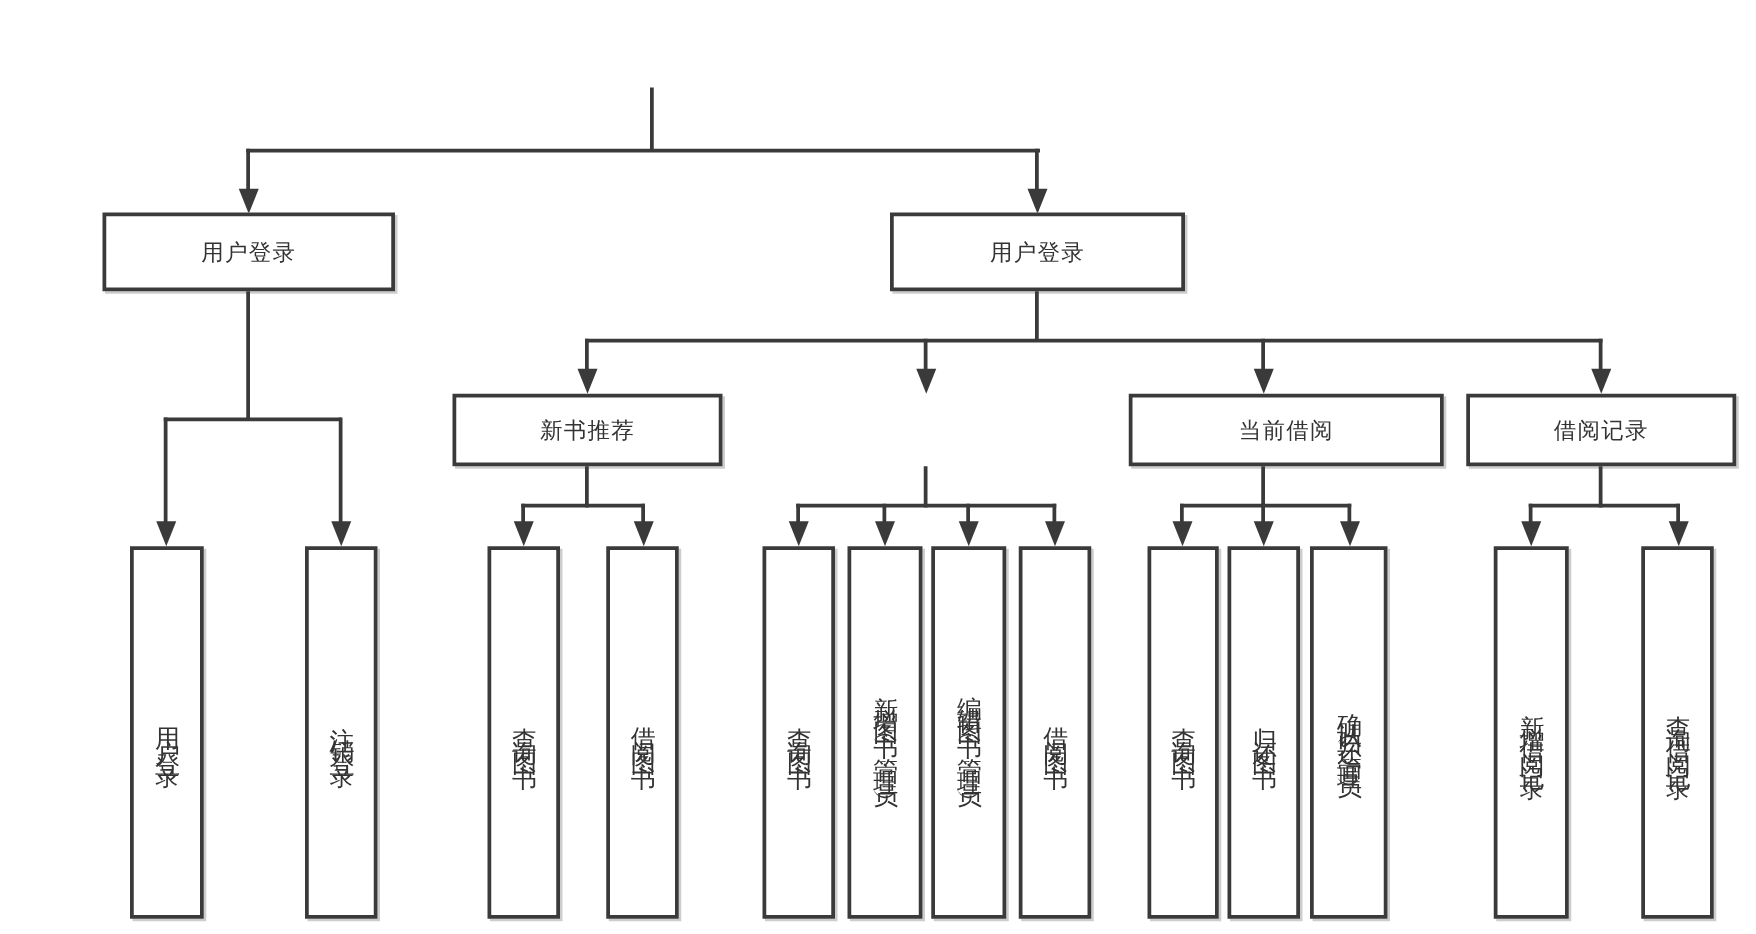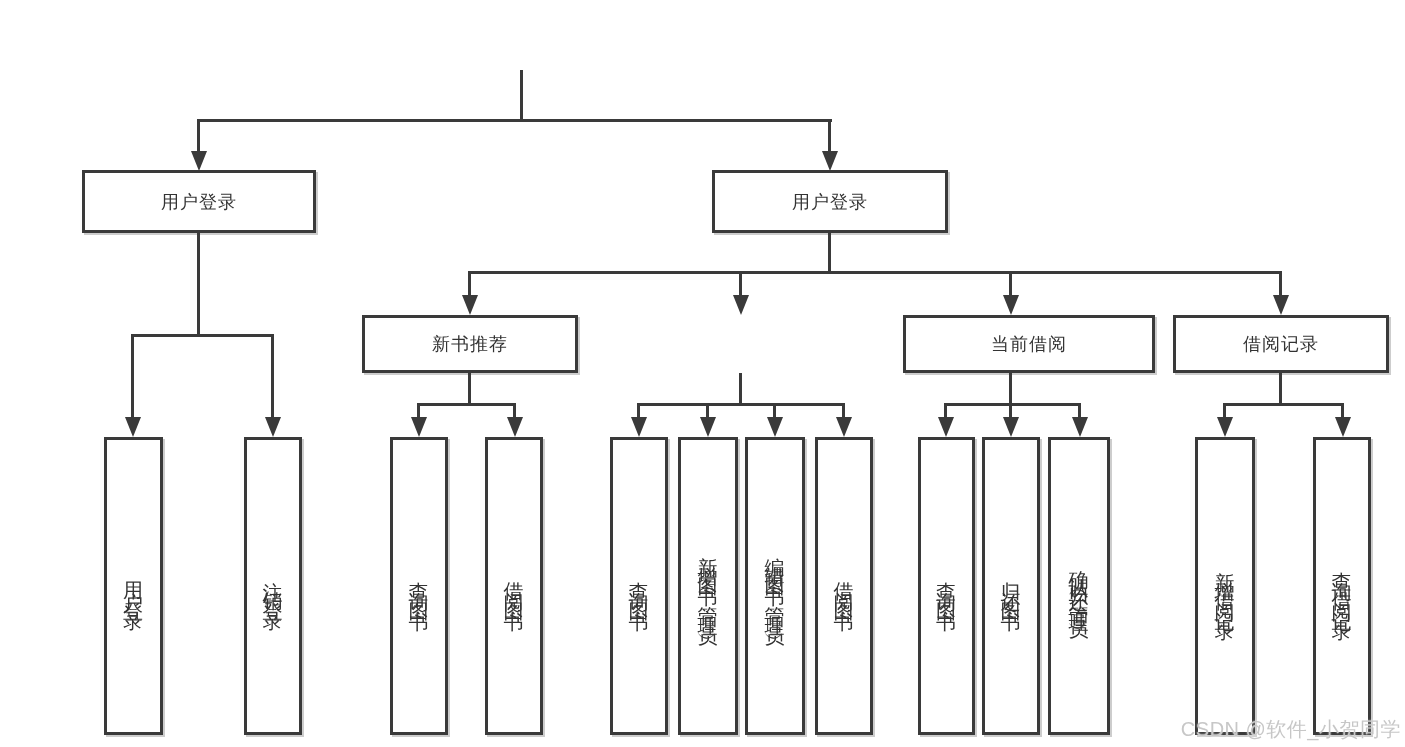--- a/index.html
+++ b/index.html
@@ -152,15 +152,14 @@
     <span class="vtext" style="letter-spacing:7px;">确认归还（管理员）</span>
   </div>
 
   <div class="node leaf" style="left:1195px;top:437px;width:60px;height:298px;">
     <span class="vtext">新增借阅记录</span>
   </div>
   <div class="node leaf" style="left:1313px;top:437px;width:58px;height:298px;">
     <span class="vtext">查询借阅记录</span>
   </div>
 
-  <div class="watermark">CSDN @软件_小贺同学</div>
 
 </div>
 
 </body></html>

